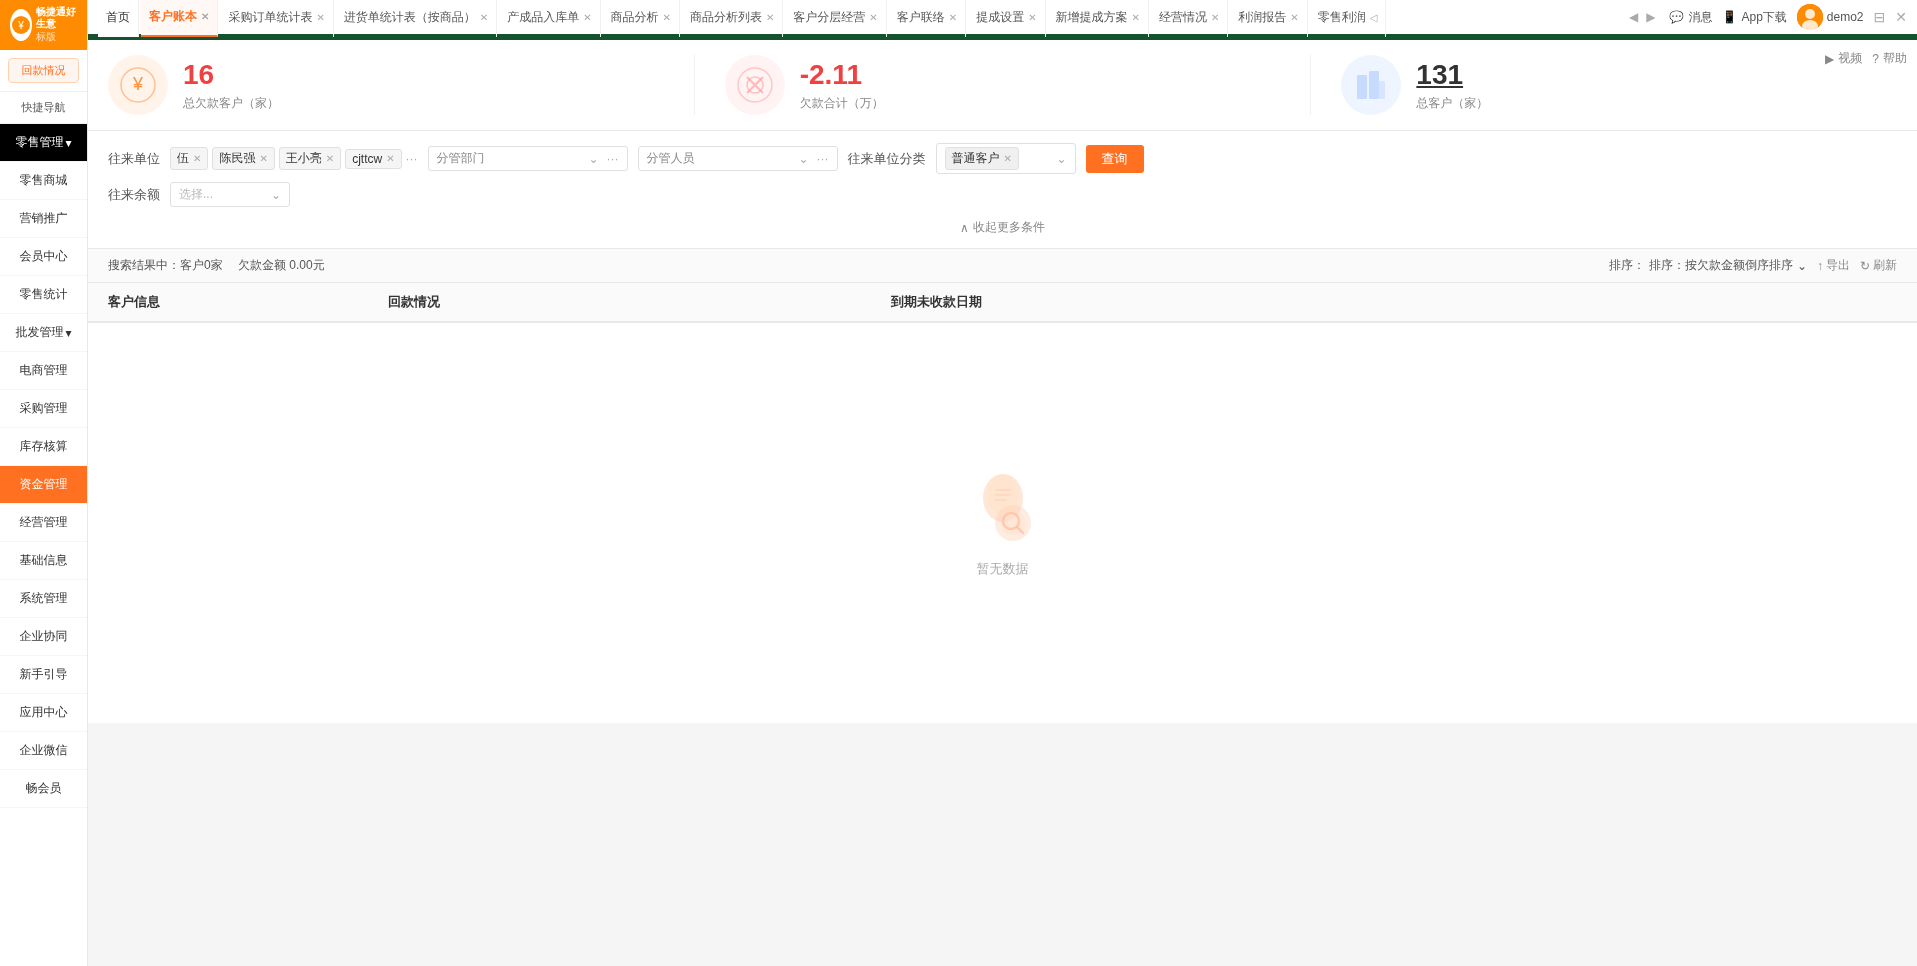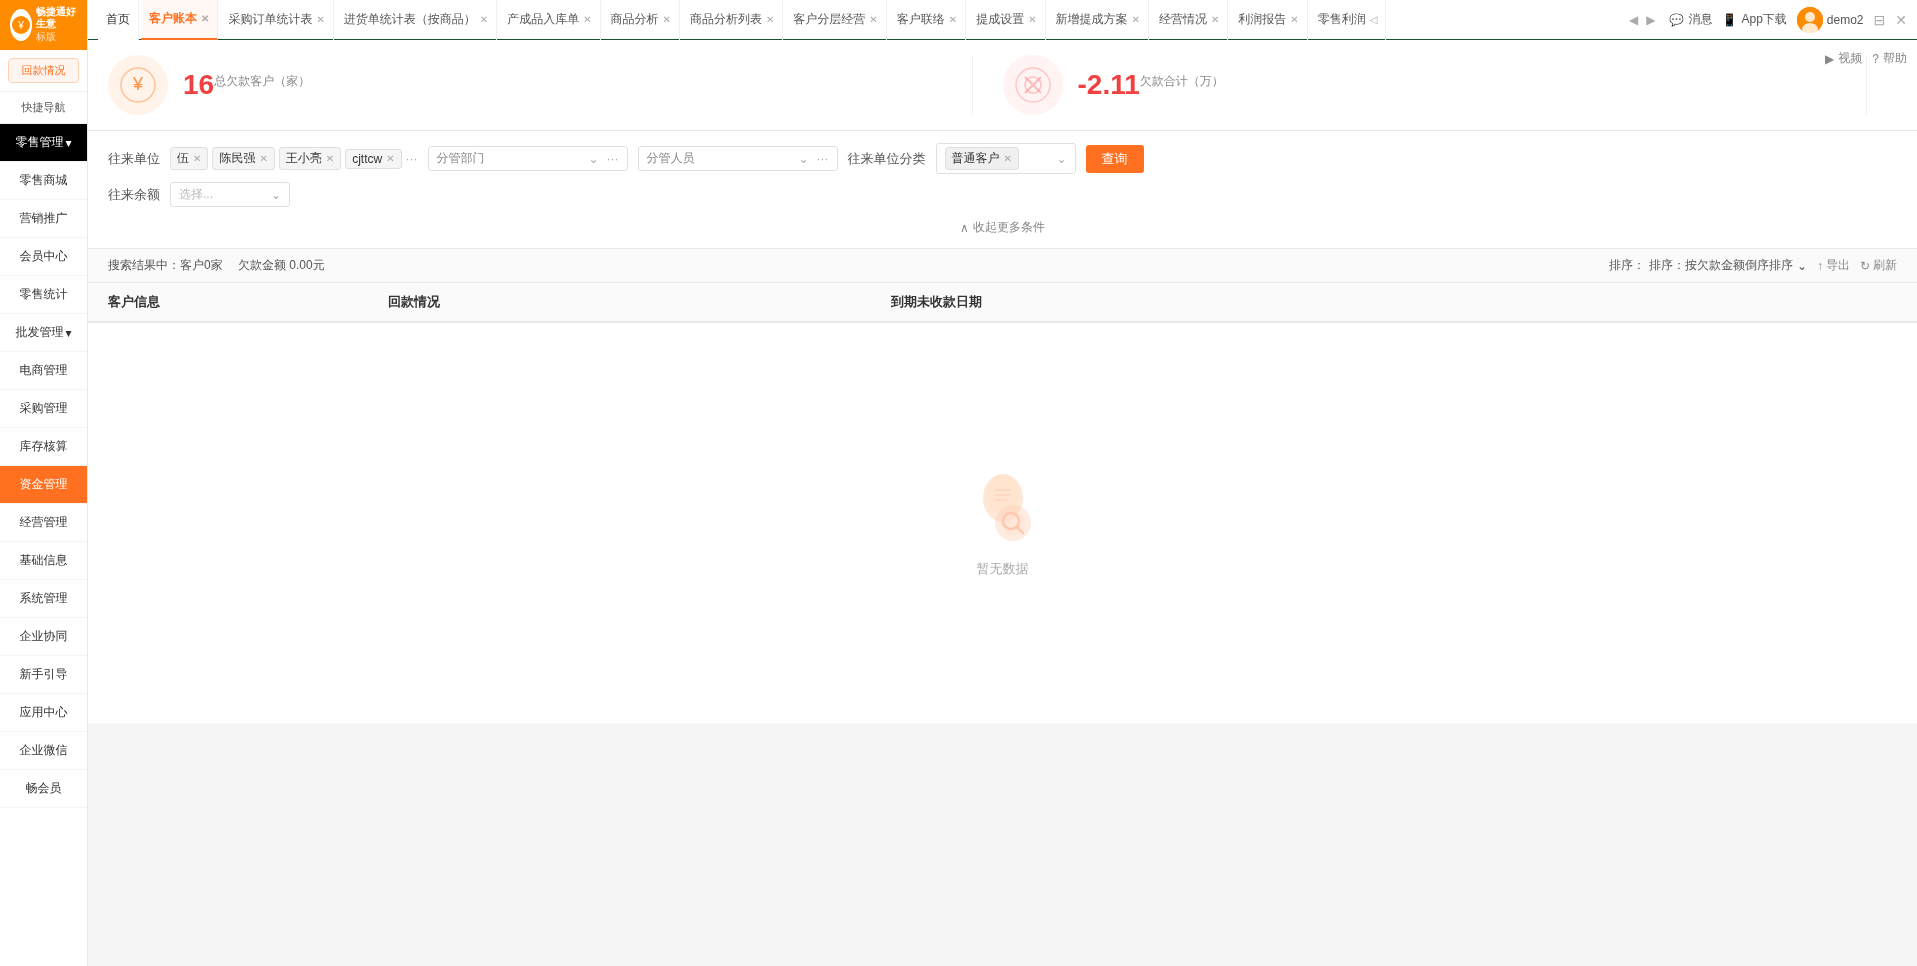--- a/index.html
+++ b/index.html
@@ -15,21 +15,21 @@
     .sidebar-search-btn { width: 100%; background: #fff5f0; border: 1px solid #ffd0b0; border-radius: 4px; padding: 4px; font-size: 11px; color: #ff7020; cursor: pointer; text-align: center; }
     .sidebar-nav-btn { padding: 8px; text-align: center; font-size: 11px; color: #555; cursor: pointer; border-bottom: 1px solid #f0f0f0; }
     .sidebar-item { padding: 10px 4px; text-align: center; font-size: 12px; color: #333; cursor: pointer; border-bottom: 1px solid #f5f5f5; }
     .sidebar-item.active { background: #000000; color: #fff; }
     .sidebar-item-with-arrow { display: flex; align-items: center; justify-content: center; gap: 2px; }
 
     
     .main-area { flex: 1; display: flex; flex-direction: column; overflow: hidden; }
 
     
-    .top-bar { background: #fff; border-bottom: 1px solid #14532d; display: flex; align-items: center; justify-content: space-between; padding: 0 10px; height: 40px; flex-shrink: 0; }
+    .top-bar { background: #fff; border-bottom: 6px solid #14532d; display: flex; align-items: center; justify-content: space-between; padding: 0 10px; height: 40px; flex-shrink: 0; }
     .top-bar-left { display: flex; align-items: center; gap: 2px; overflow: hidden; flex: 1; }
     .top-bar-right { display: flex; align-items: center; gap: 10px; flex-shrink: 0; }
     .tab-item { display: flex; align-items: center; padding: 0 8px; height: 40px; font-size: 12px; color: #555; cursor: pointer; white-space: nowrap; border-right: 1px solid #f0f0f0; flex-shrink: 0; }
     .tab-item.active { color: #ff7020; background: #fff8f5; border-bottom: 2px solid #ff7020; font-weight: bold; }
     .tab-close { margin-left: 4px; color: #aaa; font-size: 10px; }
     .tab-item.home { background: #fff; color: #333; }
     .top-bar-icon { display: flex; align-items: center; gap: 4px; font-size: 12px; color: #555; cursor: pointer; }
     .user-avatar { width: 26px; height: 26px; border-radius: 50%; background: #ff7020; display: flex; align-items: center; justify-content: center; color: #fff; font-size: 10px; }
     .nav-arrows { display: flex; align-items: center; }
     .nav-arrow-btn { padding: 2px 4px; font-size: 12px; color: #aaa; cursor: pointer; }
@@ -37,21 +37,21 @@
     
     .content-area { flex: 1; overflow-y: auto; background: #f5f5f5; }
 
     
     .stats-bar { background: #fff; display: flex; align-items: center; padding: 15px 20px; border-bottom: 1px solid #e8e8e8; position: relative; }
     .stat-block { display: flex; align-items: center; flex: 1; min-width: 0; }
     .stat-icon-area { width: 60px; height: 60px; border-radius: 50%; display: flex; align-items: center; justify-content: center; font-size: 22px; margin-right: 15px; flex-shrink: 0; }
     .stat-icon-orange { background: rgba(255,160,80,0.12); }
     .stat-icon-red { background: rgba(255,100,100,0.08); }
     .stat-icon-blue { background: rgba(100,160,255,0.1); }
-    .stat-text { display: flex; flex-direction: row; }
+    .stat-text { display: flex; flex-direction: column; }
     .stat-number { font-size: 28px; font-weight: bold; color: #f04040; }
     .stat-number-dark { font-size: 28px; font-weight: bold; color: #333; text-decoration: underline; }
     .stat-label { font-size: 12px; color: #888; margin-top: 4px; }
     .stat-divider { width: 1px; height: 60px; background: #f0f0f0; margin: 0 30px; }
     .stat-help { position: absolute; top: 10px; right: 10px; display: flex; gap: 10px; font-size: 12px; color: #888; }
     .stat-help-item { display: flex; align-items: center; gap: 4px; cursor: pointer; }
 
     
     .filter-area { background: #fff; padding: 12px 20px; border-bottom: 1px solid #e8e8e8; }
     .filter-row { display: flex; align-items: center; gap: 10px; margin-bottom: 8px; flex-wrap: wrap; }
@@ -292,20 +292,33 @@
             </svg>
           </div>
           <div class="stat-text">
             <span class="stat-number" style="color:#f04040;">-2.11</span>
             <span class="stat-label">欠款合计（万）</span>
           </div>
         </div>
 
         <div class="stat-divider"></div>
 
+        <div class="stat-block">
+          <div class="stat-icon-area stat-icon-blue">
+            <svg width="36" height="36" viewBox="0 0 36 36">
+              <rect x="4" y="8" width="10" height="24" rx="1" fill="#a0c0ff" opacity="0.5"></rect>
+              <rect x="16" y="4" width="10" height="28" rx="1" fill="#a0c0ff" opacity="0.5"></rect>
+              <rect x="26" y="14" width="6" height="18" rx="1" fill="#a0c0ff" opacity="0.3"></rect>
+            </svg>
+          </div>
+          <div class="stat-text">
+            <span class="stat-number-dark">131</span>
+            <span class="stat-label">总客户（家）</span>
+          </div>
+        </div>
 
         <div class="stat-help">
           <div class="stat-help-item">
             <span>▶</span>
             <span>视频</span>
           </div>
           <div class="stat-help-item">
             <span>?</span>
             <span>帮助</span>
           </div>

